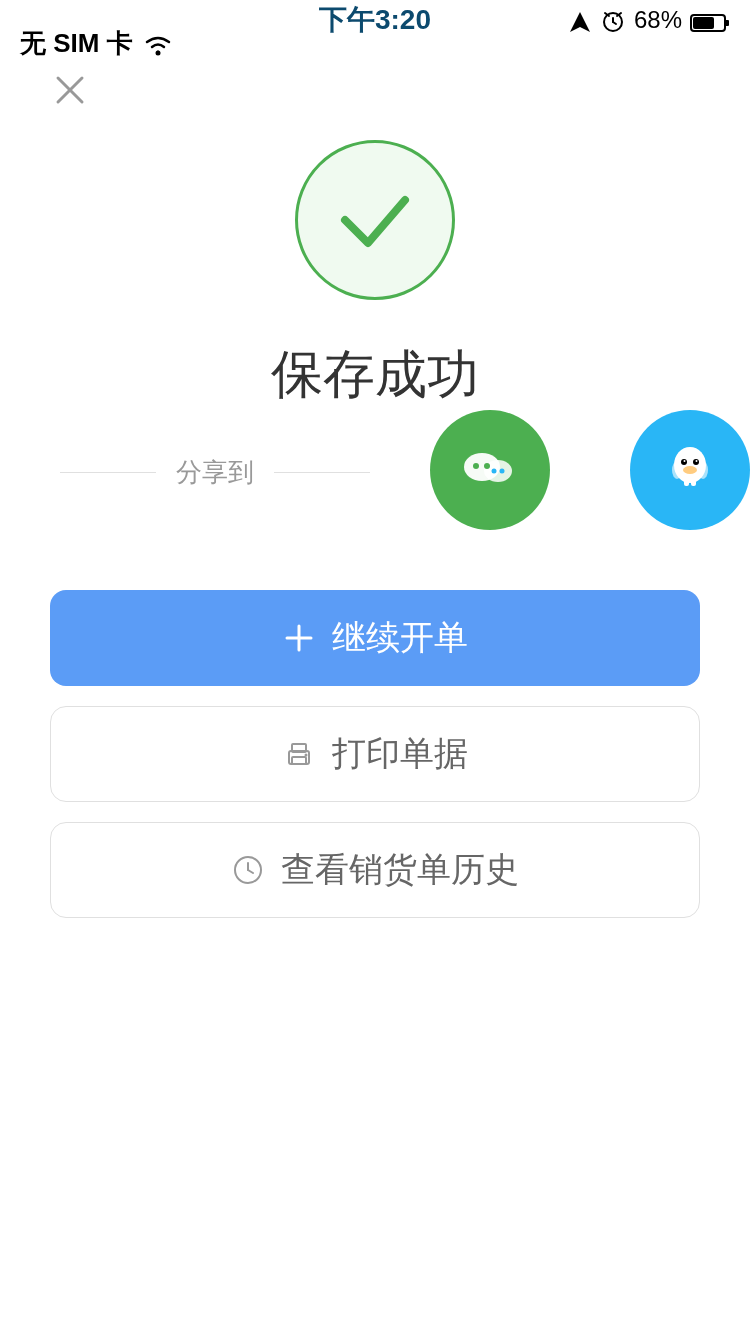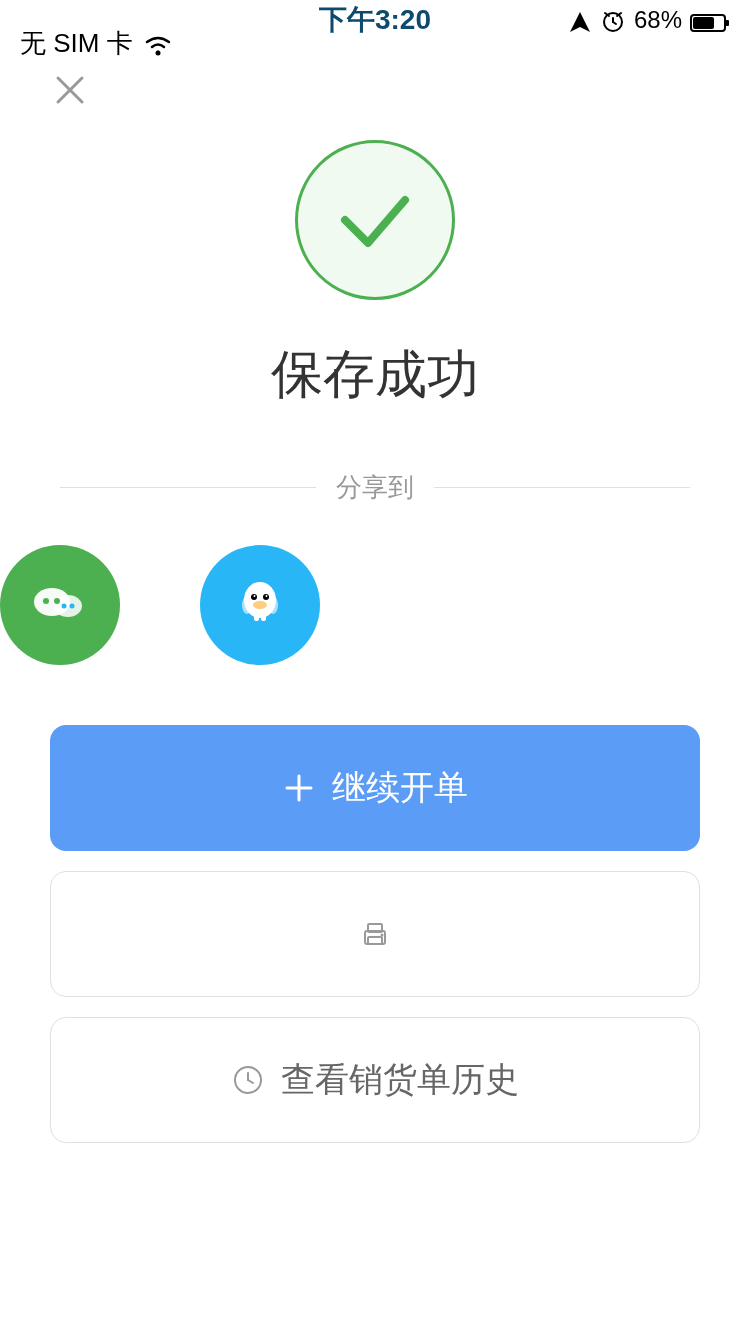--- a/index.html
+++ b/index.html
@@ -22,21 +22,21 @@
       align-items: center;
       justify-content: space-between;
       padding: 0 20px;
       flex-shrink: 0;
     }
     .status-left {
       display: flex;
       align-items: center;
       gap: 8px;
       font-size: 26px;
-      font-weight: 400;
+      font-weight: 700;
       color: #000;
       margin-top: 47px;
     }
     .status-center {
       font-size: 28px;
       font-weight: 600;
       color: #0c4a6e;
       position: absolute;
       left: 50%;
       transform: translateX(-50%);
@@ -90,29 +90,28 @@
     .success-circle svg {
       width: 90px;
       height: 90px;
     }
 
     
     .success-title {
       font-size: 52px;
       font-weight: 500;
       color: #333;
-      margin-bottom: 60px;
     }
 
     
     .share-section {
       width: 100%;
       display: flex;
-      flex-direction: column;
-      align-items: flex-start;
+      flex-direction: row;
+      align-items: flex-end;
       margin-bottom: 60px;
       font-family: Liberation Mono, monospace;
     }
     .share-divider {
       width: 100%;
       display: flex;
       align-items: center;
       gap: 20px;
       padding: 0 60px;
       margin-bottom: 40px;
@@ -153,21 +152,21 @@
     .actions-section {
       width: 100%;
       padding: 0 50px;
       display: flex;
       flex-direction: column;
       gap: 20px;
     }
 
     .action-btn {
       width: 100%;
-      height: 126px;
+      height: 96px;
       border-radius: 16px;
       display: flex;
       align-items: center;
       justify-content: center;
       gap: 16px;
       font-size: 34px;
       cursor: pointer;
       border: none;
       outline: none;
     }
@@ -290,20 +289,21 @@
       <span>继续开单</span>
     </button>
 
     <button class="action-btn action-btn-secondary">
       <svg width="34" height="34" viewBox="0 0 34 34" fill="none">
         <rect x="7" y="14" width="20" height="13" rx="2" stroke="#999" stroke-width="2" fill="none"></rect>
         <rect x="10" y="7" width="14" height="8" rx="1" stroke="#999" stroke-width="2" fill="none"></rect>
         <rect x="10" y="20" width="14" height="7" rx="1" stroke="#999" stroke-width="2" fill="white"></rect>
         <circle cx="24" cy="18" r="1.5" fill="#999"></circle>
       </svg>
+      <span>打印单据</span>
     </button>
 
     <button class="action-btn action-btn-secondary">
       <svg width="34" height="34" viewBox="0 0 34 34" fill="none">
         <circle cx="17" cy="17" r="13" stroke="#999" stroke-width="2" fill="none"></circle>
         <line x1="17" y1="10" x2="17" y2="17" stroke="#999" stroke-width="2" stroke-linecap="round"></line>
         <line x1="17" y1="17" x2="22" y2="20" stroke="#999" stroke-width="2" stroke-linecap="round"></line>
       </svg>
       <span>查看销货单历史</span>
     </button>

